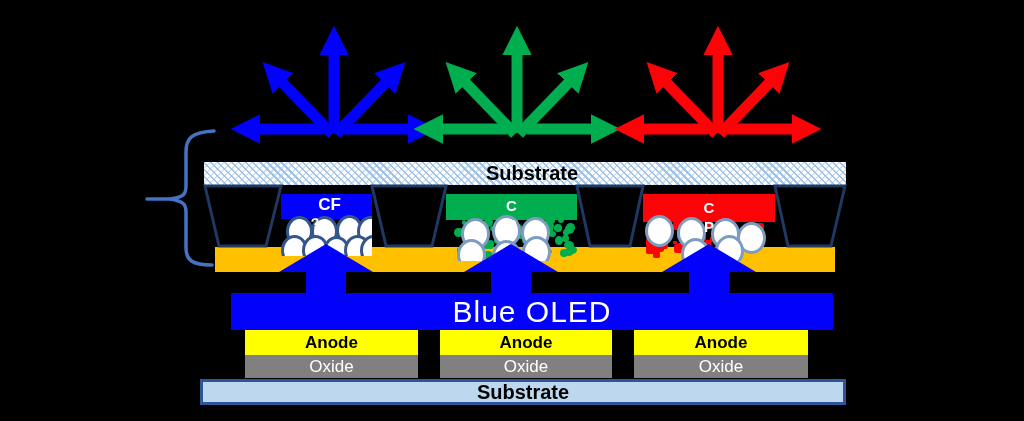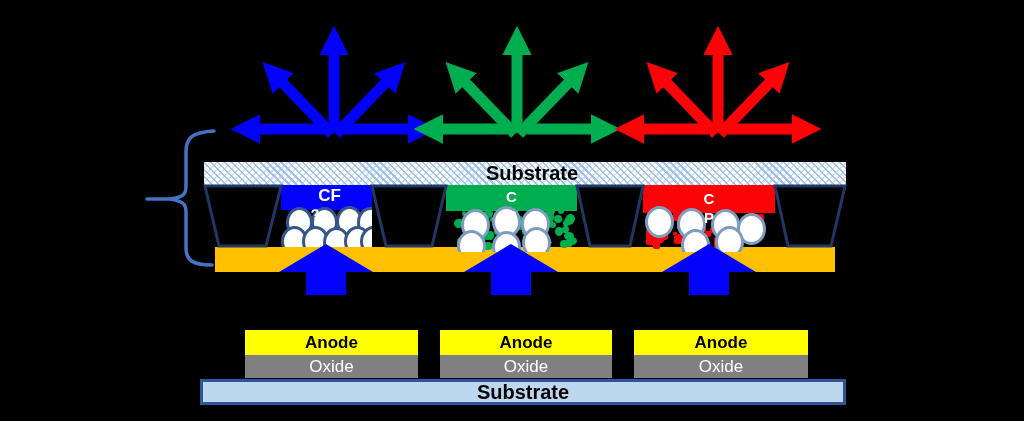--- a/index.html
+++ b/index.html
@@ -9,21 +9,21 @@
   
   #qwp{left:204px;top:137px;width:642px;height:25px;background:#F8E0CC;z-index:2;
        color:#000;font-weight:bold;font-size:19px;line-height:25px;text-align:center;padding-left:96px;}
   #tsub{left:204px;top:162px;width:642px;height:23px;z-index:2;background:#fff;
         background-image:
           repeating-linear-gradient(45deg,#9FC3E8 0 1.6px,transparent 1.6px 5px),
           repeating-linear-gradient(-45deg,#CFE0F3 0 1.6px,transparent 1.6px 5px);
         color:#000;font-weight:bold;font-size:20px;line-height:22px;text-align:center;padding-left:14px;}
   #matrixbg{left:204px;top:185px;width:642px;height:62px;background:#000;z-index:3;}
   
-  .subpixel{position:absolute;top:185px;z-index:4;overflow:hidden;}
+  .subpixel{position:absolute;top:194px;z-index:4;overflow:hidden;}
   #sp-blue{left:281px;width:91px;height:62px;}
   #sp-green{left:446px;width:131px;height:67px;}
   #sp-red{left:643px;width:132px;height:67px;}
   .cfbar{position:absolute;left:0;right:0;top:0;}
   .sp-label{position:absolute;left:0;right:0;text-align:center;color:#fff;font-weight:bold;z-index:6;}
   .lbl-cf{top:1px;font-size:17px;padding-left:6px;}
   .lbl-q{top:21px;left:30px;right:auto;font-size:14px;transform:rotate(-8deg);}
   .lbl-stack{font-size:15px;line-height:19px;}
   .dot{position:absolute;z-index:1;}
   .scat{position:absolute;background:#fff;border-radius:50%;z-index:2;}
@@ -221,20 +221,21 @@
         <div class="scat l" style="left: 37.5px; top: 44px; width: 23px; height: 26px;"></div>
         <div class="scat l" style="left: 71.5px; top: 41px; width: 23px; height: 26px;"></div>
       </div>
     <div class="sp-label lbl-stack" style="top:4px;">
       <div>C</div>
       <div>P</div>
     </div>
   </div>
 
   <div class="abs" id="orange"></div>
+  <div class="abs" id="oled">Blue OLED</div>
 
   <div class="abs anode" style="left:245px;width:173px;">Anode</div>
   <div class="abs anode" style="left:440px;width:172px;">Anode</div>
   <div class="abs anode" style="left:634px;width:174px;">Anode</div>
 
   <div class="abs oxide" style="left:245px;width:173px;">Oxide</div>
   <div class="abs oxide" style="left:440px;width:172px;">Oxide</div>
   <div class="abs oxide" style="left:634px;width:174px;">Oxide</div>
 
   <div class="abs" id="bsub">Substrate</div>

